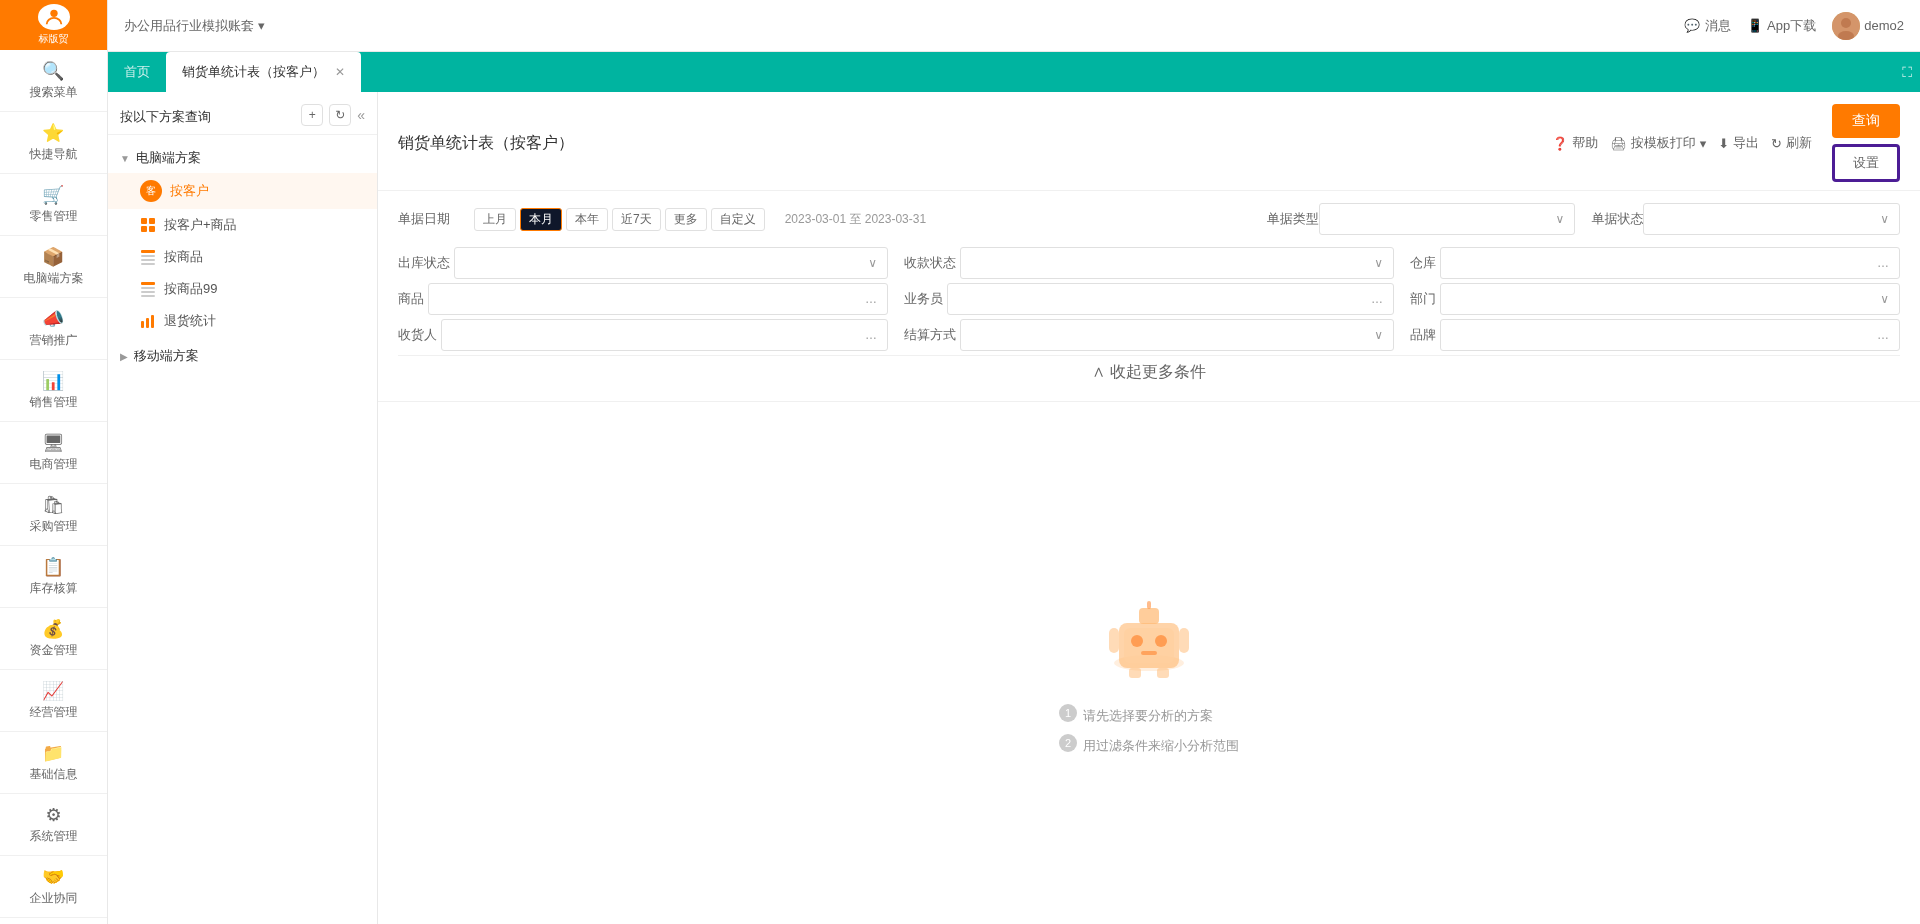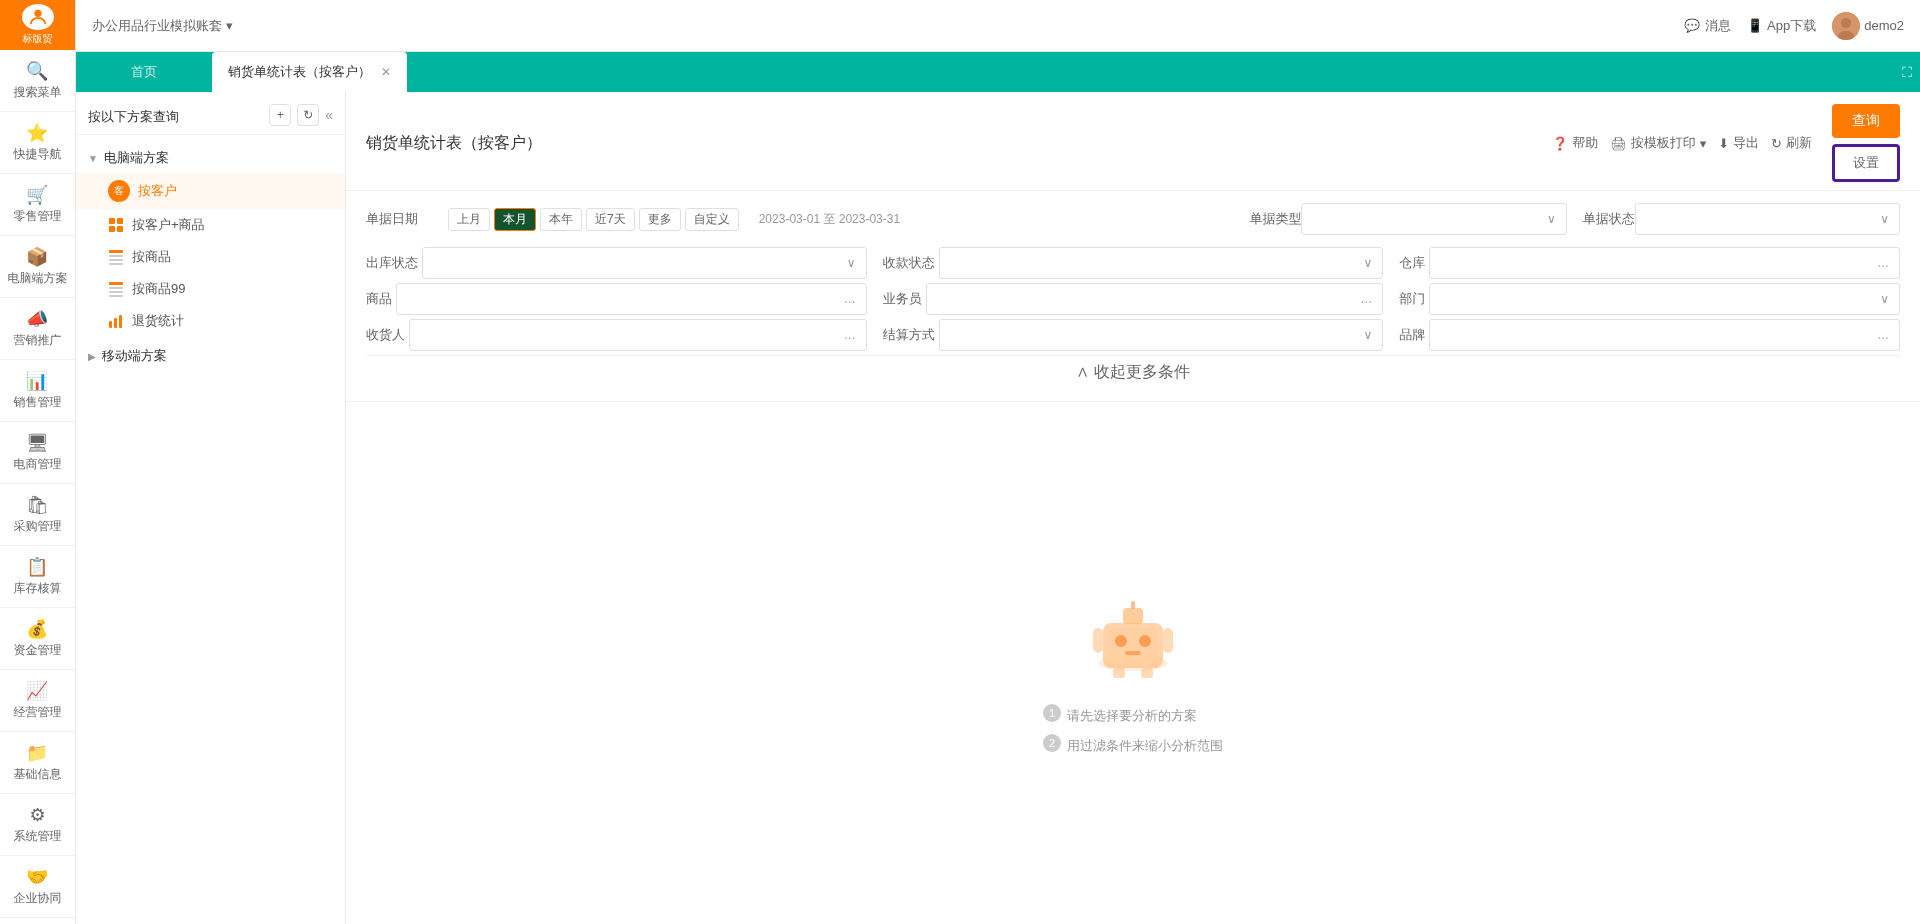--- a/index.html
+++ b/index.html
@@ -1,19 +1,19 @@
 <!DOCTYPE html>
 <html><head>
   <meta charset="utf-8">
   <style>
     * { box-sizing: border-box; margin: 0; padding: 0; }
     body { font-family: 'Microsoft YaHei', Arial, sans-serif; font-size: 13px; background: #f5f5f5; display: flex; height: 924px; overflow: hidden; }
 
     
-    .sidebar { width: 76px; background: #fff; display: flex; flex-direction: column; border-right: 1px solid #e8e8e8; flex-shrink: 0; }
+    .sidebar { width: 108px; background: #fff; display: flex; flex-direction: column; border-right: 1px solid #e8e8e8; flex-shrink: 0; }
     .logo-area { height: 50px; background: #ff7a00; display: flex; align-items: center; justify-content: center; flex-direction: column; padding: 4px; }
     .logo-icon { width: 32px; height: 32px; background: #fff; border-radius: 50%; display: flex; align-items: center; justify-content: center; }
     .logo-icon svg { width: 22px; height: 22px; }
     .logo-text { color: #fff; font-size: 10px; margin-top: 2px; }
     .sidebar-menu { flex: 1; overflow-y: auto; }
     .sidebar-item { padding: 10px 4px; text-align: center; cursor: pointer; color: #666; font-size: 12px; border-bottom: 1px solid #f0f0f0; }
     .sidebar-item .icon-area { font-size: 18px; margin-bottom: 2px; }
 
     
     .main-content { flex: 1; display: flex; flex-direction: column; overflow: hidden; }
@@ -21,21 +21,21 @@
     
     .top-bar { height: 52px; background: #fff; border-bottom: 1px solid #e8e8e8; display: flex; align-items: center; padding: 0 16px; justify-content: space-between; flex-shrink: 0; }
     .top-bar-left { display: flex; align-items: center; gap: 8px; color: #666; font-size: 13px; }
     .top-bar-dropdown { display: flex; align-items: center; gap: 4px; cursor: pointer; }
     .top-bar-right { display: flex; align-items: center; gap: 16px; color: #666; font-size: 13px; }
     .top-bar-right-item { display: flex; align-items: center; gap: 4px; cursor: pointer; }
     .avatar { width: 28px; height: 28px; border-radius: 50%; background: #d4a56a; display: flex; align-items: center; justify-content: center; color: #fff; font-size: 11px; overflow: hidden; }
 
     
     .tab-bar { height: 40px; background: #00b4a0; display: flex; align-items: center; padding: 0 0; flex-shrink: 0; }
-    .tab-item { height: 40px; display: flex; align-items: center; padding: 0 16px; cursor: pointer; color: rgba(255,255,255,0.8); font-size: 13px; gap: 6px; margin-left: 39px; }
+    .tab-item { height: 40px; display: flex; align-items: center; padding: 0 16px; cursor: pointer; color: rgba(255,255,255,0.8); font-size: 13px; gap: 6px; }
     .tab-item.home { background: transparent; }
     .tab-item.active { background: #fff; color: #333; border-radius: 4px 4px 0 0; }
     .tab-close { font-size: 12px; color: #999; cursor: pointer; margin-left: 4px; }
     .tab-maximize { margin-left: auto; margin-right: 8px; color: rgba(255,255,255,0.8); cursor: pointer; font-size: 14px; }
 
     
     .content-area { flex: 1; display: flex; overflow: hidden; background: #f5f5f5; }
 
     
     .left-panel { width: 270px; background: #fff; border-right: 1px solid #e8e8e8; display: flex; flex-direction: column; flex-shrink: 0; overflow-y: auto; }
@@ -63,23 +63,23 @@
     
     .page-header { padding: 12px 20px 8px; display: flex; align-items: center; justify-content: space-between; border-bottom: 1px solid #f0f0f0; }
     .page-title { font-size: 16px; color: #333; font-weight: 500; }
     .page-actions { display: flex; align-items: center; gap: 12px; }
     .page-action-btn { display: flex; align-items: center; gap: 4px; color: #666; font-size: 13px; cursor: pointer; }
 
     
     .filter-area { padding: 12px 20px; border-bottom: 1px solid #f0f0f0; }
     .filter-row { display: flex; align-items: center; gap: 16px; margin-bottom: 12px; }
     .filter-label { color: #666; font-size: 13px; white-space: nowrap; min-width: 60px; }
-    .filter-date-btns { display: flex; align-items: flex-start; gap: 4px; margin-left: 6px; }
+    .filter-date-btns { display: flex; align-items: flex-start; gap: 4px; }
     .date-btn { padding: 2px 8px; border: 1px solid #e0e0e0; border-radius: 3px; font-size: 12px; color: #666; cursor: pointer; background: #fff; }
-    .date-btn.active { background: #14532d; color: #fff; border-color: #ff7a00; }
+    .date-btn.active { background: #0f172a; color: #fff; border-color: #ff7a00; }
     .date-range { font-size: 12px; color: #999; margin-left: 4px; }
     .filter-select { flex: 1; border: 1px solid #e0e0e0; border-radius: 3px; padding: 5px 10px; font-size: 13px; color: #333; background: #fff; display: flex; align-items: center; justify-content: space-between; cursor: pointer; min-height: 32px; }
     .filter-select .placeholder { color: #bbb; }
     .filter-select .chevron { color: #999; font-size: 12px; }
     .filter-col { flex: 1; display: flex; align-items: center; }
     .filter-col-label { color: #666; font-size: 13px; white-space: nowrap; min-width: 52px; }
 
     .btn-primary { background: #ff7a00; color: #fff; border: none; border-radius: 4px; padding: 8px 20px; font-size: 14px; cursor: pointer; }
     .btn-secondary { background: #fff; color: #666; border: 3px solid #4c1d95; border-radius: 4px; padding: 7px 18px; font-size: 13px; cursor: pointer; }
 

